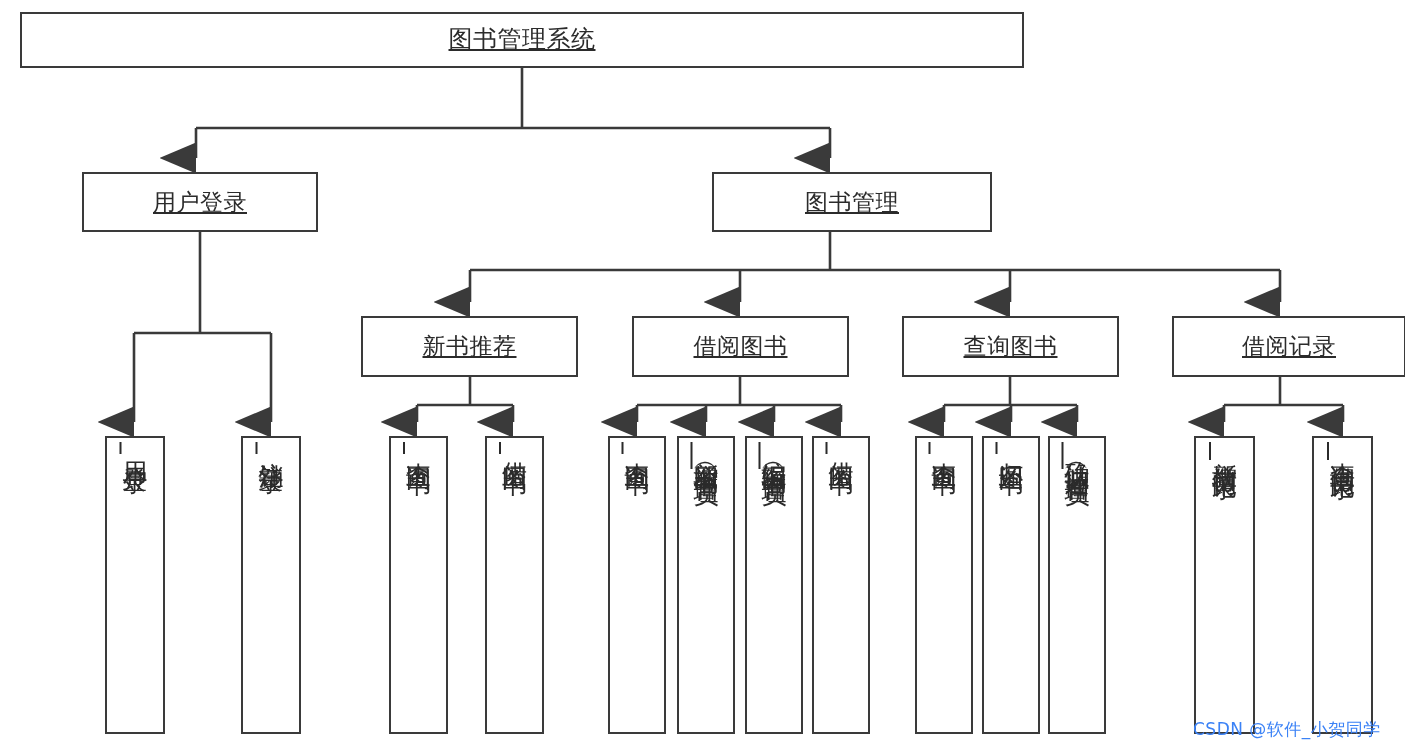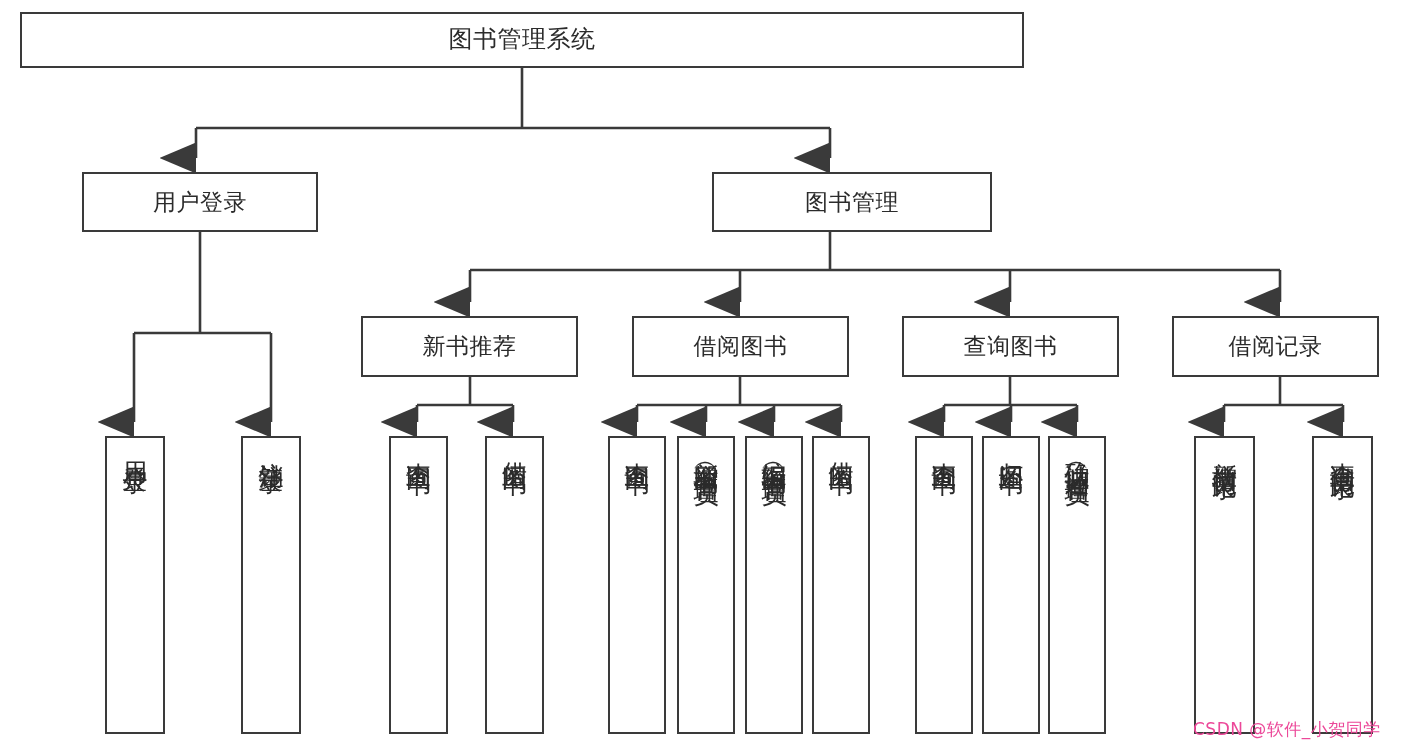--- a/index.html
+++ b/index.html
@@ -33,20 +33,21 @@
     display: flex;
     align-items: center;
     justify-content: center;
     color: #2b2b2b;
   }
   .node .lbl {
     display: block;
     line-height: 1.08;
     text-align: center;
     white-space: nowrap;
+    text-decoration: underline;
   }
   
   .node.horiz .lbl {
     font-size: 23px;
     letter-spacing: 0.5px;
   }
   .node.root .lbl {
     font-size: 24px;
   }
   
@@ -58,21 +59,21 @@
   .node.vert .lbl {
     writing-mode: vertical-rl;
     text-orientation: upright;
     font-size: 25px;
     line-height: 1.0;
     letter-spacing: 3px;
     white-space: nowrap;
   }
   .watermark {
     position: absolute;
-    color: #ec4899;
+    color: #3b82f6;
     font-size: 17px;
     white-space: nowrap;
     letter-spacing: 0.5px;
   }
 </style>
 </head>
 <body>
 
 <div id="canvas">
 
@@ -149,21 +150,21 @@
   </div>
 
   <div class="node horiz" style="left:632px; top:316px; width:217px; height:61px;">
     <span class="lbl">借阅图书</span>
   </div>
 
   <div class="node horiz" style="left:902px; top:316px; width:217px; height:61px;">
     <span class="lbl">查询图书</span>
   </div>
 
-  <div class="node horiz" style="left:1172px; top:316px; width:207px; height:61px;">
+  <div class="node horiz" style="left:1172px; top:316px; width:234px; height:61px;">
     <span class="lbl">借阅记录</span>
   </div>
 
   <div class="node vert" style="left:105px; top:436px; width:60px; height:298px;">
     <span class="lbl">用户登录</span>
   </div>
 
   <div class="node vert" style="left:241px; top:436px; width:60px; height:298px;">
     <span class="lbl">注销登录</span>
   </div>

